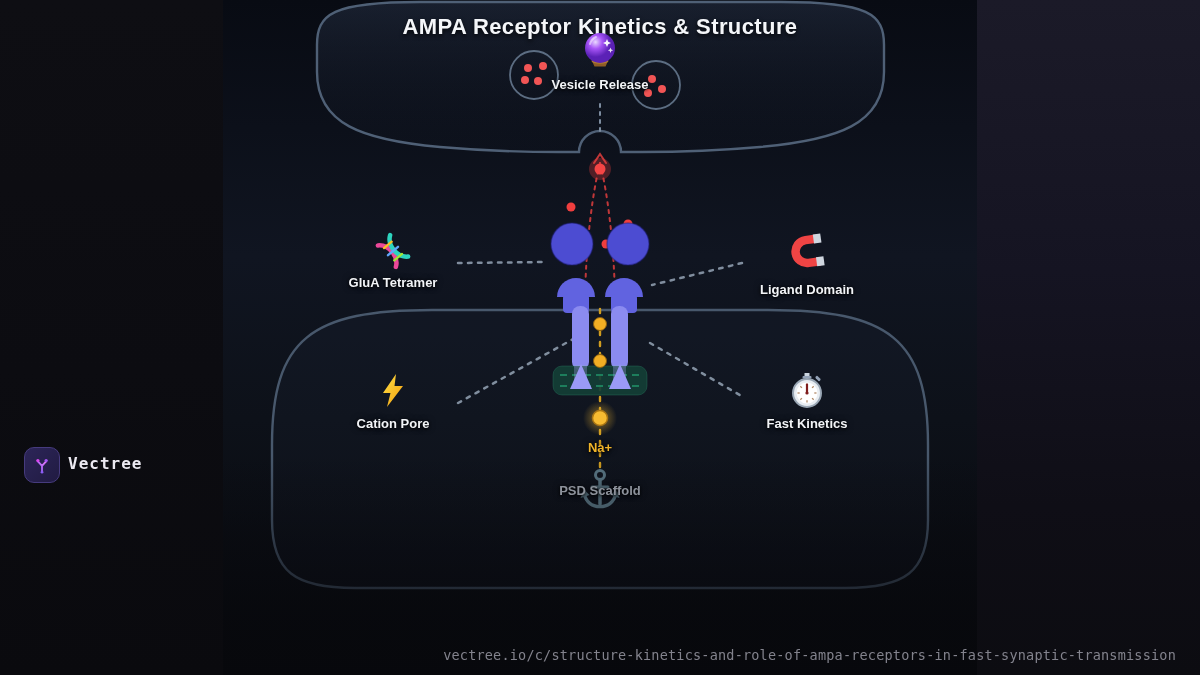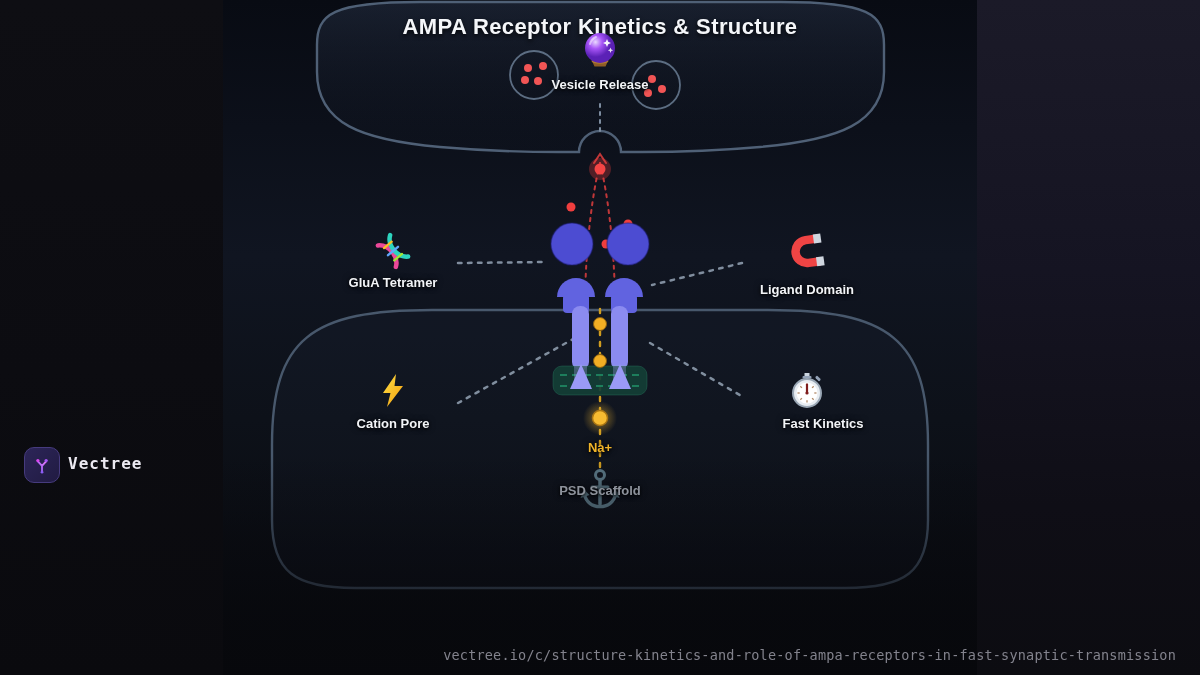--- a/index.html
+++ b/index.html
@@ -213,21 +213,21 @@
       </g>
       <path d="M20 22 L20 13.5" stroke="#7f1d1d" stroke-width="2.2" stroke-linecap="round"></path>
       <circle cx="20" cy="22" r="1.6" fill="#7f1d1d"></circle>
     </svg>
   </div>
 
   <div class="nlabel" style="left:600px;top:77px;text-align:right;">Vesicle Release</div>
   <div class="nlabel" style="left:393px;top:275px;">GluA Tetramer</div>
   <div class="nlabel" style="left:807px;top:275px;margin-top:7px;">Ligand Domain</div>
   <div class="nlabel" style="left:393px;top:416px;">Cation Pore</div>
-  <div class="nlabel" style="left:807px;top:416px;margin-left:16px;">Fast Kinetics</div>
+  <div class="nlabel" style="left:807px;top:416px;">Fast Kinetics</div>
   <div class="nlabel gold" style="left:600px;top:440px;">Na+</div>
   <div class="nlabel dim" style="left:600px;top:483px;">PSD Scaffold</div>
 
   <div class="logo">
     <svg width="22" height="22" viewBox="0 0 24 24">
       <defs>
           <linearGradient id="vg" x1="0" y1="1" x2="1" y2="0">
         <stop offset="0" stop-color="#8b5cf6"></stop>
             <stop offset="1" stop-color="#e879f9"></stop>
           </linearGradient>

